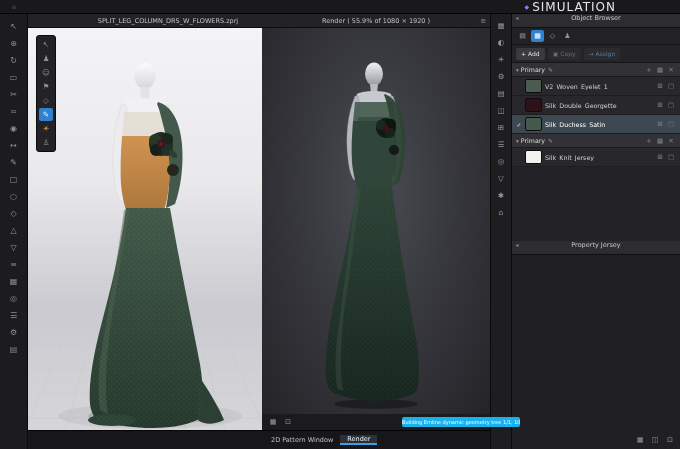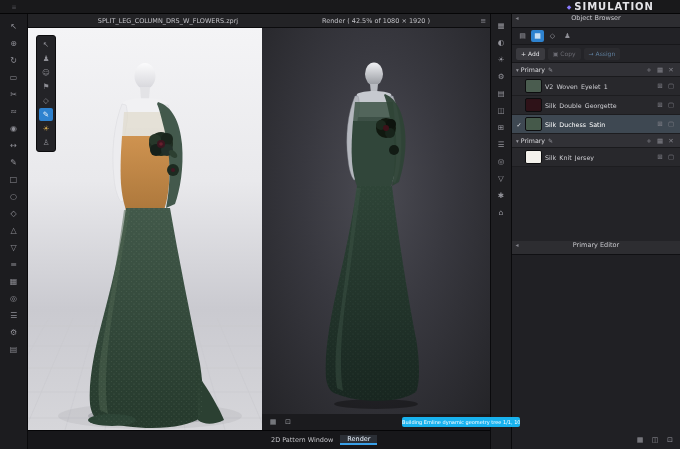--- a/index.html
+++ b/index.html
@@ -6,21 +6,21 @@
   body{width:680px;height:449px;position:relative;overflow:hidden;background:#141416;font-family:"DejaVu Sans",sans-serif;}
   .abs{position:absolute;}
   .ico{width:15px;height:14px;display:flex;align-items:center;justify-content:center;font-size:8px;color:#8f8f96;border-radius:2px;flex:none;cursor:default;}
   .ico.active{background:#2e82cf;color:#fff;}
 
   
   #topbar{left:0;top:0;width:680px;height:14px;background:#19191b;border-bottom:1px solid #050506;display:flex;align-items:center;box-sizing:border-box;}
   #topbar .grip{width:28px;text-align:center;color:#55555b;font-size:6px;}
   #topbar .spacer{flex:1;}
   #sim-icon{color:#8a7bff;font-size:6px;margin-right:3px;}
-  #sim-label{color:#e4e4e8;font-size:10px;font-weight:bold;letter-spacing:1px;margin-right:26px;}
+  #sim-label{color:#e4e4e8;font-size:12px;font-weight:normal;letter-spacing:1px;margin-right:64px;}
 
   
   #left-tools{left:0;top:14px;width:28px;height:435px;background:#1c1c1f;border-right:1px solid #0a0a0c;box-sizing:border-box;display:flex;flex-direction:column;align-items:center;padding-top:5px;gap:3px;}
 
   
   #vp3d{left:28px;top:14px;width:280px;height:416px;}
   .vp-header{position:absolute;left:0;top:0;right:0;height:14px;background:#232326;border-bottom:1px solid #0b0b0d;display:flex;align-items:center;justify-content:center;box-sizing:border-box;z-index:2;}
   .vp-title{font-size:6.5px;color:#c2c2c7;white-space:nowrap;}
   #vp3d-canvas{position:absolute;left:0;top:14px;right:0;bottom:0;background:linear-gradient(180deg,#f4f4f6 0%,#e9e9ec 38%,#cacad0 70%,#d6d6da 100%);overflow:hidden;}
   #avatar-toolbar{position:absolute;left:8px;top:7px;width:18px;background:#232327;border:1px solid #0c0c0e;border-radius:3px;display:flex;flex-direction:column;align-items:center;padding:2px 0;gap:1px;z-index:4;}
@@ -186,21 +186,21 @@
         <ellipse cx="12" cy="10" rx="5" ry="3" fill="#2c3f31" transform="rotate(40 12 10)"></ellipse>
       </g>
       <circle cx="145" cy="142" r="6" fill="#1c2a20"></circle>
       <circle cx="145" cy="142" r="2" fill="#441622"></circle>
     </svg>
   </div>
 </div>
 
 <div id="renderview" class="abs">
   <div class="vp-header">
-    <span class="vp-title">Render ( 42.5% of 1080 × 1920 )</span>
+    <span class="vp-title">Render ( 55.9% of 1080 × 1920 )</span>
   </div>
   <div id="render-menu">≡</div>
   <div id="render-canvas">
     <svg width="228" height="386" viewBox="0 0 228 386">
       <defs>
         <linearGradient id="silverg" x1="0" y1="0" x2="0" y2="1">
           <stop offset="0" stop-color="#f0f1f4"></stop>
             <stop offset="1" stop-color="#96999f"></stop>
         </linearGradient>
         <linearGradient id="dressg2" x1="0" y1="0" x2="0" y2="1">
@@ -348,21 +348,21 @@
     <span style="display:flex;gap:1px;">
         <span class="ico">⊞</span>
         <span class="ico">▢</span>
       </span>
   </div>
 
   <div id="ob-filler"></div>
 
   <div class="panel-header">
     <span class="collapse">◂</span>
-    <span class="ptitle">Primary Editor</span>
+    <span class="ptitle">Property Jersey</span>
   </div>
   <div id="pe-body">
     <div id="corner-icons">
         <span class="ico">▦</span>
         <span class="ico">◫</span>
         <span class="ico">⊡</span>
       </div>
   </div>
 </div>
 

